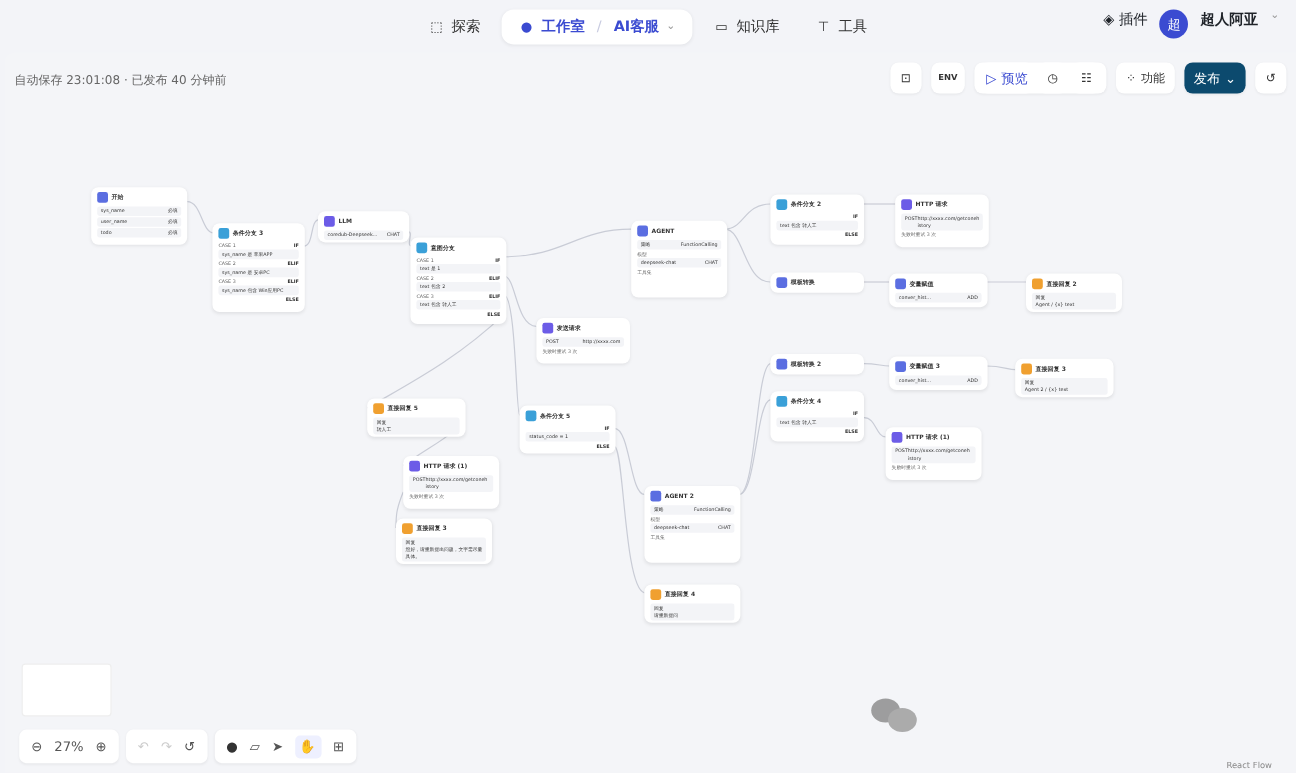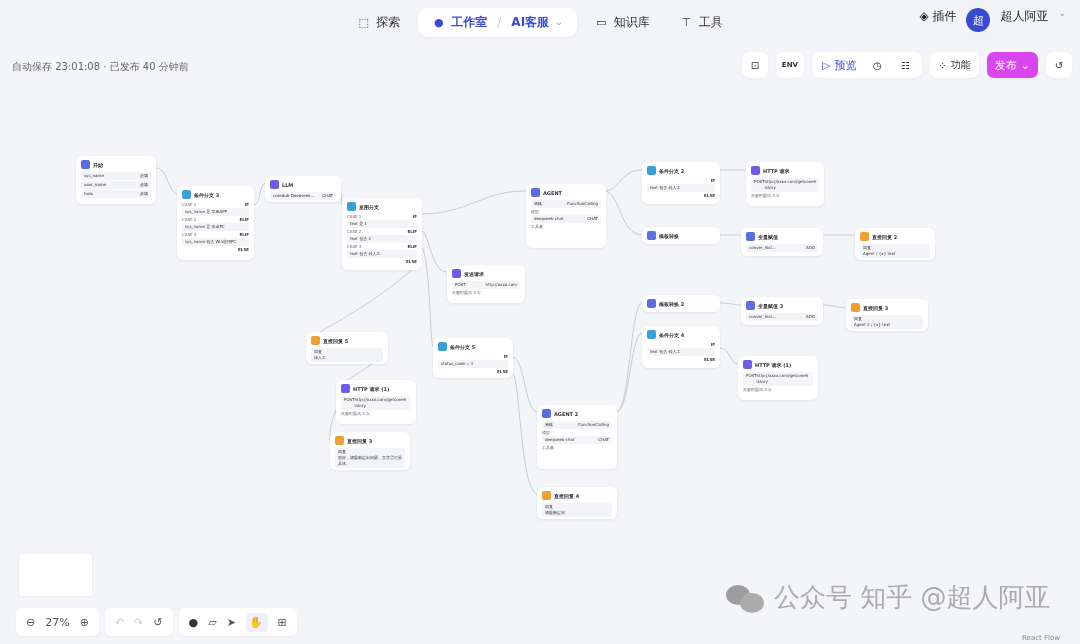--- a/index.html
+++ b/index.html
@@ -6,29 +6,29 @@
 body{width:1080px;height:644px;overflow:hidden;background:#f3f4f8;font-family:"DejaVu Sans","Liberation Sans",sans-serif;color:#1f2329;position:relative}
 .topbar{position:absolute;left:0;top:0;width:1080px;height:44px;display:flex;align-items:center;justify-content:center}
 .nav{display:flex;align-items:center;gap:6px}
 .nav-item{display:flex;align-items:center;gap:6px;padding:6px 12px;font-size:12px;color:#333;border-radius:10px}
 .nav-active{background:#fff;box-shadow:0 1px 3px rgba(0,0,0,.06);color:#3b4bd1;font-weight:bold;padding:6px 14px}
 .nav-active .sep{color:#c8cbe0;font-weight:normal;margin:0 4px}
 .nav-active .chev{color:#999;font-size:9px;font-weight:normal}
 .ico{display:inline-flex;width:13px;height:13px;align-items:center;justify-content:center;font-size:11px}
 .topright{position:absolute;right:14px;top:8px;display:flex;gap:10px;font-size:12px}
 .avatar{width:24px;height:24px;border-radius:50%;background:#3b4bd1;color:#fff;display:flex;align-items:center;justify-content:center;font-size:11px}
-.uname{font-weight:normal;color:#1f2329}
+.uname{font-weight:bold;color:#1f2329}
 .canvas{position:absolute;left:4px;top:44px;width:1076px;height:600px;background:#f4f5f8;border-radius:8px 0 0 0}
 .status{position:absolute;left:12px;top:60px;font-size:10px;color:#666}
 .toolbar{position:absolute;top:52px;right:8px;display:flex;gap:8px;align-items:center}
 .tb-btn{height:26px;min-width:26px;background:#fff;border-radius:7px;display:flex;align-items:center;justify-content:center;font-size:10px;color:#333;box-shadow:0 1px 2px rgba(0,0,0,.05);padding:0 6px;gap:4px}
 .tb-group{display:flex;background:#fff;border-radius:7px;height:26px;align-items:center;padding:0 4px;gap:2px;box-shadow:0 1px 2px rgba(0,0,0,.05)}
 .tb-group .tb-btn{box-shadow:none}
 .preview{color:#3b4bd1;font-size:11px}
-.publish{background:#d946ef;color:#fff;font-size:11px;padding:0 8px}
+.publish{background:#0c4a6e;color:#fff;font-size:11px;padding:0 8px}
 .node{position:absolute;background:#fff;border-radius:6px;box-shadow:0 1px 3px rgba(0,0,0,.08);padding:4px 5px;font-size:4px;color:#333}
 .nh{display:flex;align-items:center;gap:3px;font-size:5px;font-weight:bold;margin-bottom:3px}
 .ni{width:9px;height:9px;border-radius:2px;display:inline-block}
 .purple{background:#6c5ce7}.cyan{background:#3aa0d8}.orange{background:#f0a030}.indigo{background:#5b6ee1}
 .row{display:flex;justify-content:space-between;background:#f3f4f7;border-radius:2px;padding:1px 3px;margin-bottom:1px;font-size:4px;line-height:6px}
 .lbl{font-size:4px;color:#666;line-height:6px}
 .cond{font-size:4px;font-weight:bold;text-align:right;line-height:6px}
 .edges{position:absolute;left:0;top:0;width:1080px;height:644px;pointer-events:none}
 .minimap{position:absolute;left:18px;top:553px;width:75px;height:44px;background:#fff;border:1px solid #eee;border-radius:3px}
 .bottombar{position:absolute;top:608px;left:16px;display:flex;gap:6px}
@@ -421,15 +421,14 @@
     <span class="hand">✋</span>
     <span>⊞</span>
   </div>
 </div>
 
 <div class="watermark">
   <span class="wm-icon">
       <span style="left:0;top:2px;width:24px;height:20px"></span>
       <span style="left:14px;top:10px;width:24px;height:20px;background:#999"></span>
     </span>
-  <span>公众号 知乎 @超人阿亚</span>
 </div>
 <div class="rf">React Flow</div>
 
 </body></html>

